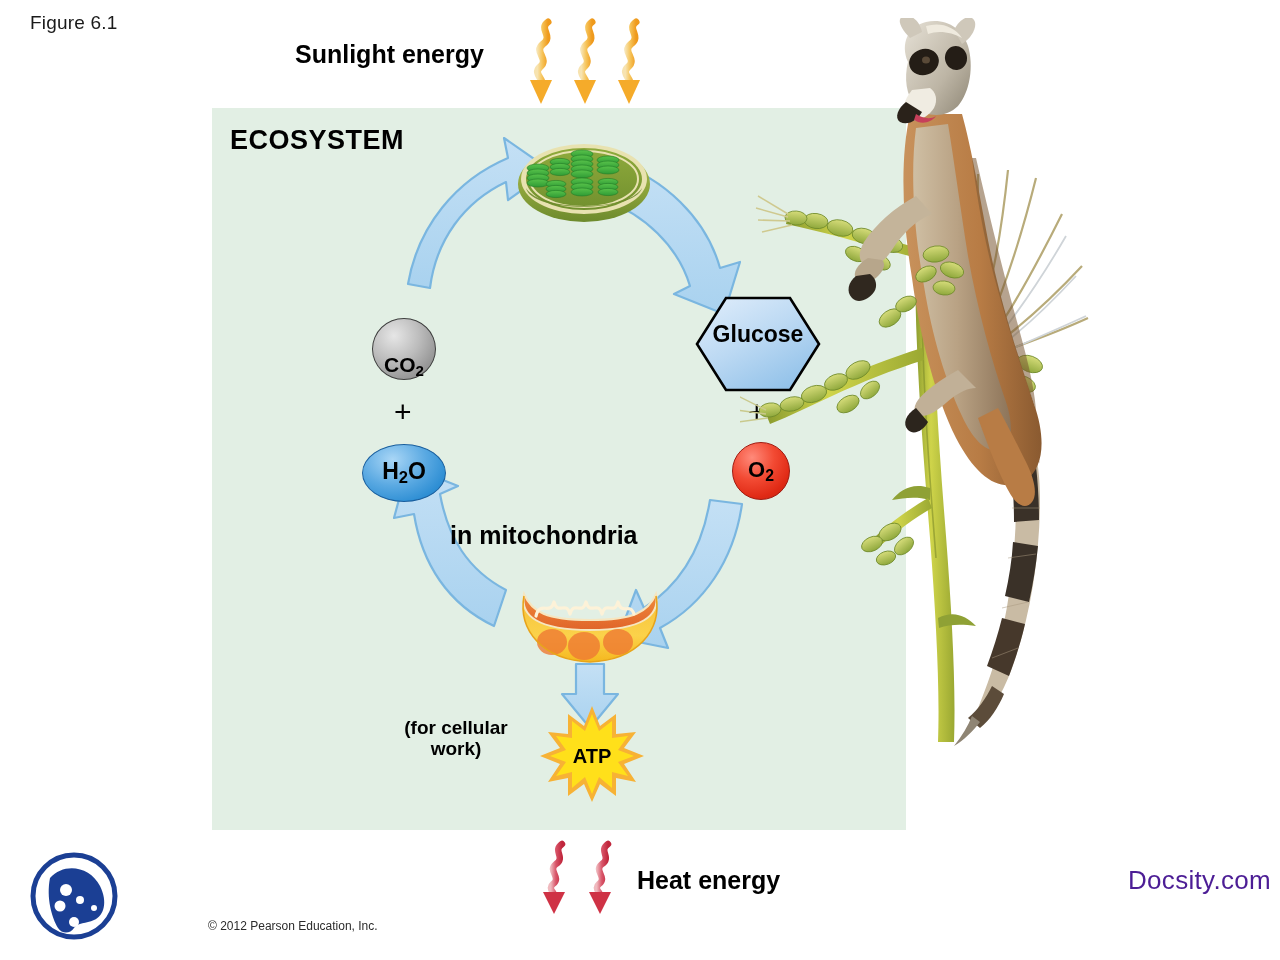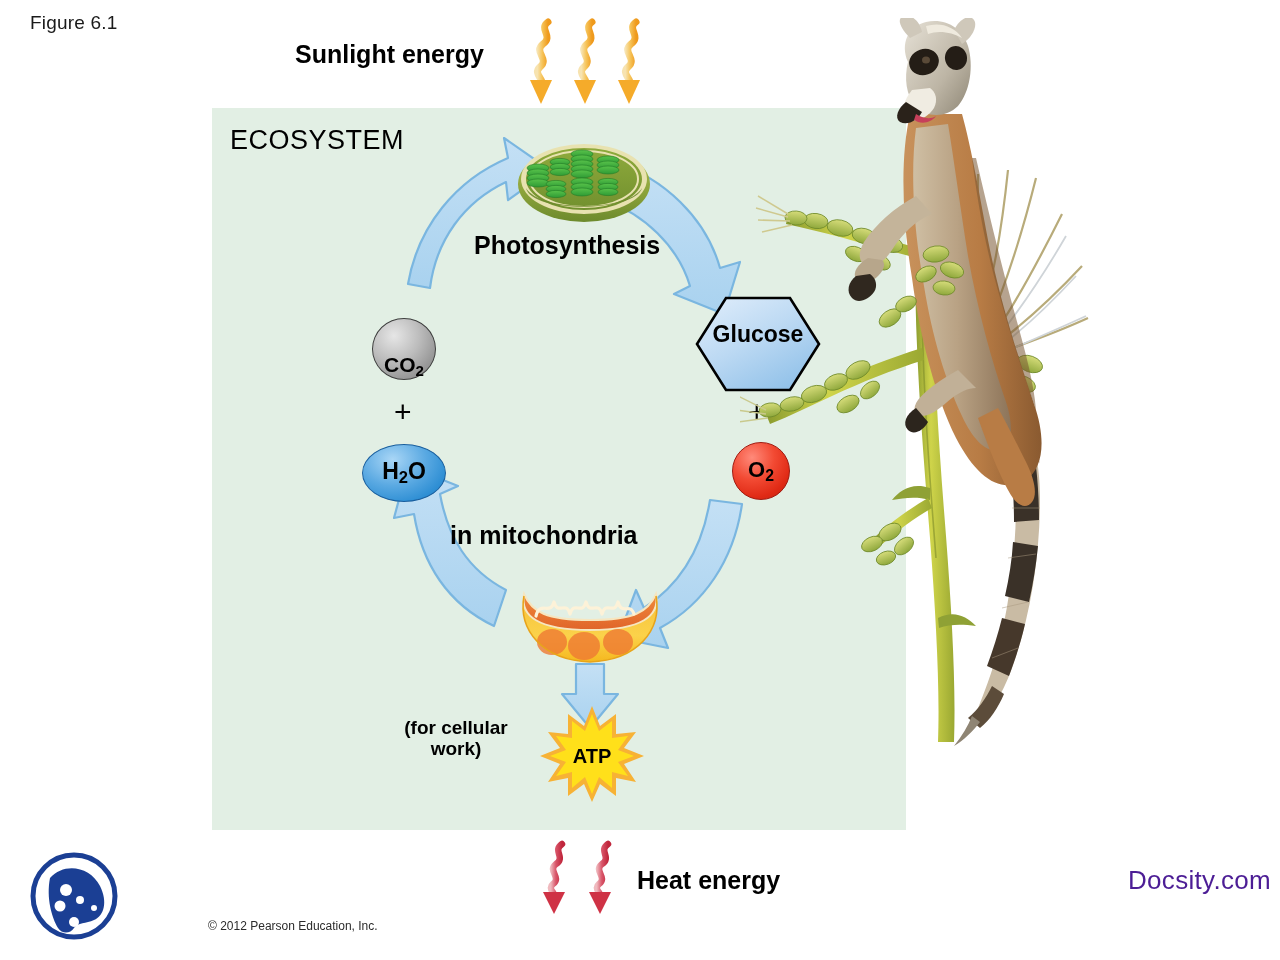--- a/index.html
+++ b/index.html
@@ -34,21 +34,21 @@
     top: 108px;
     width: 694px;
     height: 722px;
     background: #e2efe4;
   }
   .ecosystem-title {
     position: absolute;
     left: 230px;
     top: 125px;
     font-size: 27px;
-    font-weight: normal;
+    font-weight: bold;
     color: #000;
     letter-spacing: 0.5px;
   }
 
   
   .sunlight-label {
     position: absolute;
     left: 295px;
     top: 40px;
     font-size: 25px;
@@ -313,21 +313,20 @@
     <g transform="translate(92,44)">
       <ellipse cx="0" cy="0" rx="10" ry="3.6"></ellipse>
         <ellipse cx="0" cy="5" rx="10" ry="3.6"></ellipse>
       <ellipse cx="0" cy="10" rx="10" ry="3.6"></ellipse>
     </g>
   </g>
   <path d="M10 50 C24 74 112 74 126 50 C120 74 16 76 10 50 Z" fill="#6d8a2c" opacity="0.9"></path>
 </svg>
 
 <div class="proc-label photo-label">
-  <div>Photosynthesis</div>
 </div>
 
 <div class="mol co2">
   <span><span>CO</span><sub>2</sub></span>
 </div>
 <div class="plus plus-left">+</div>
 <div class="mol h2o">
   <span><span>H</span><sub>2</sub><span>O</span></span>
 </div>
 

